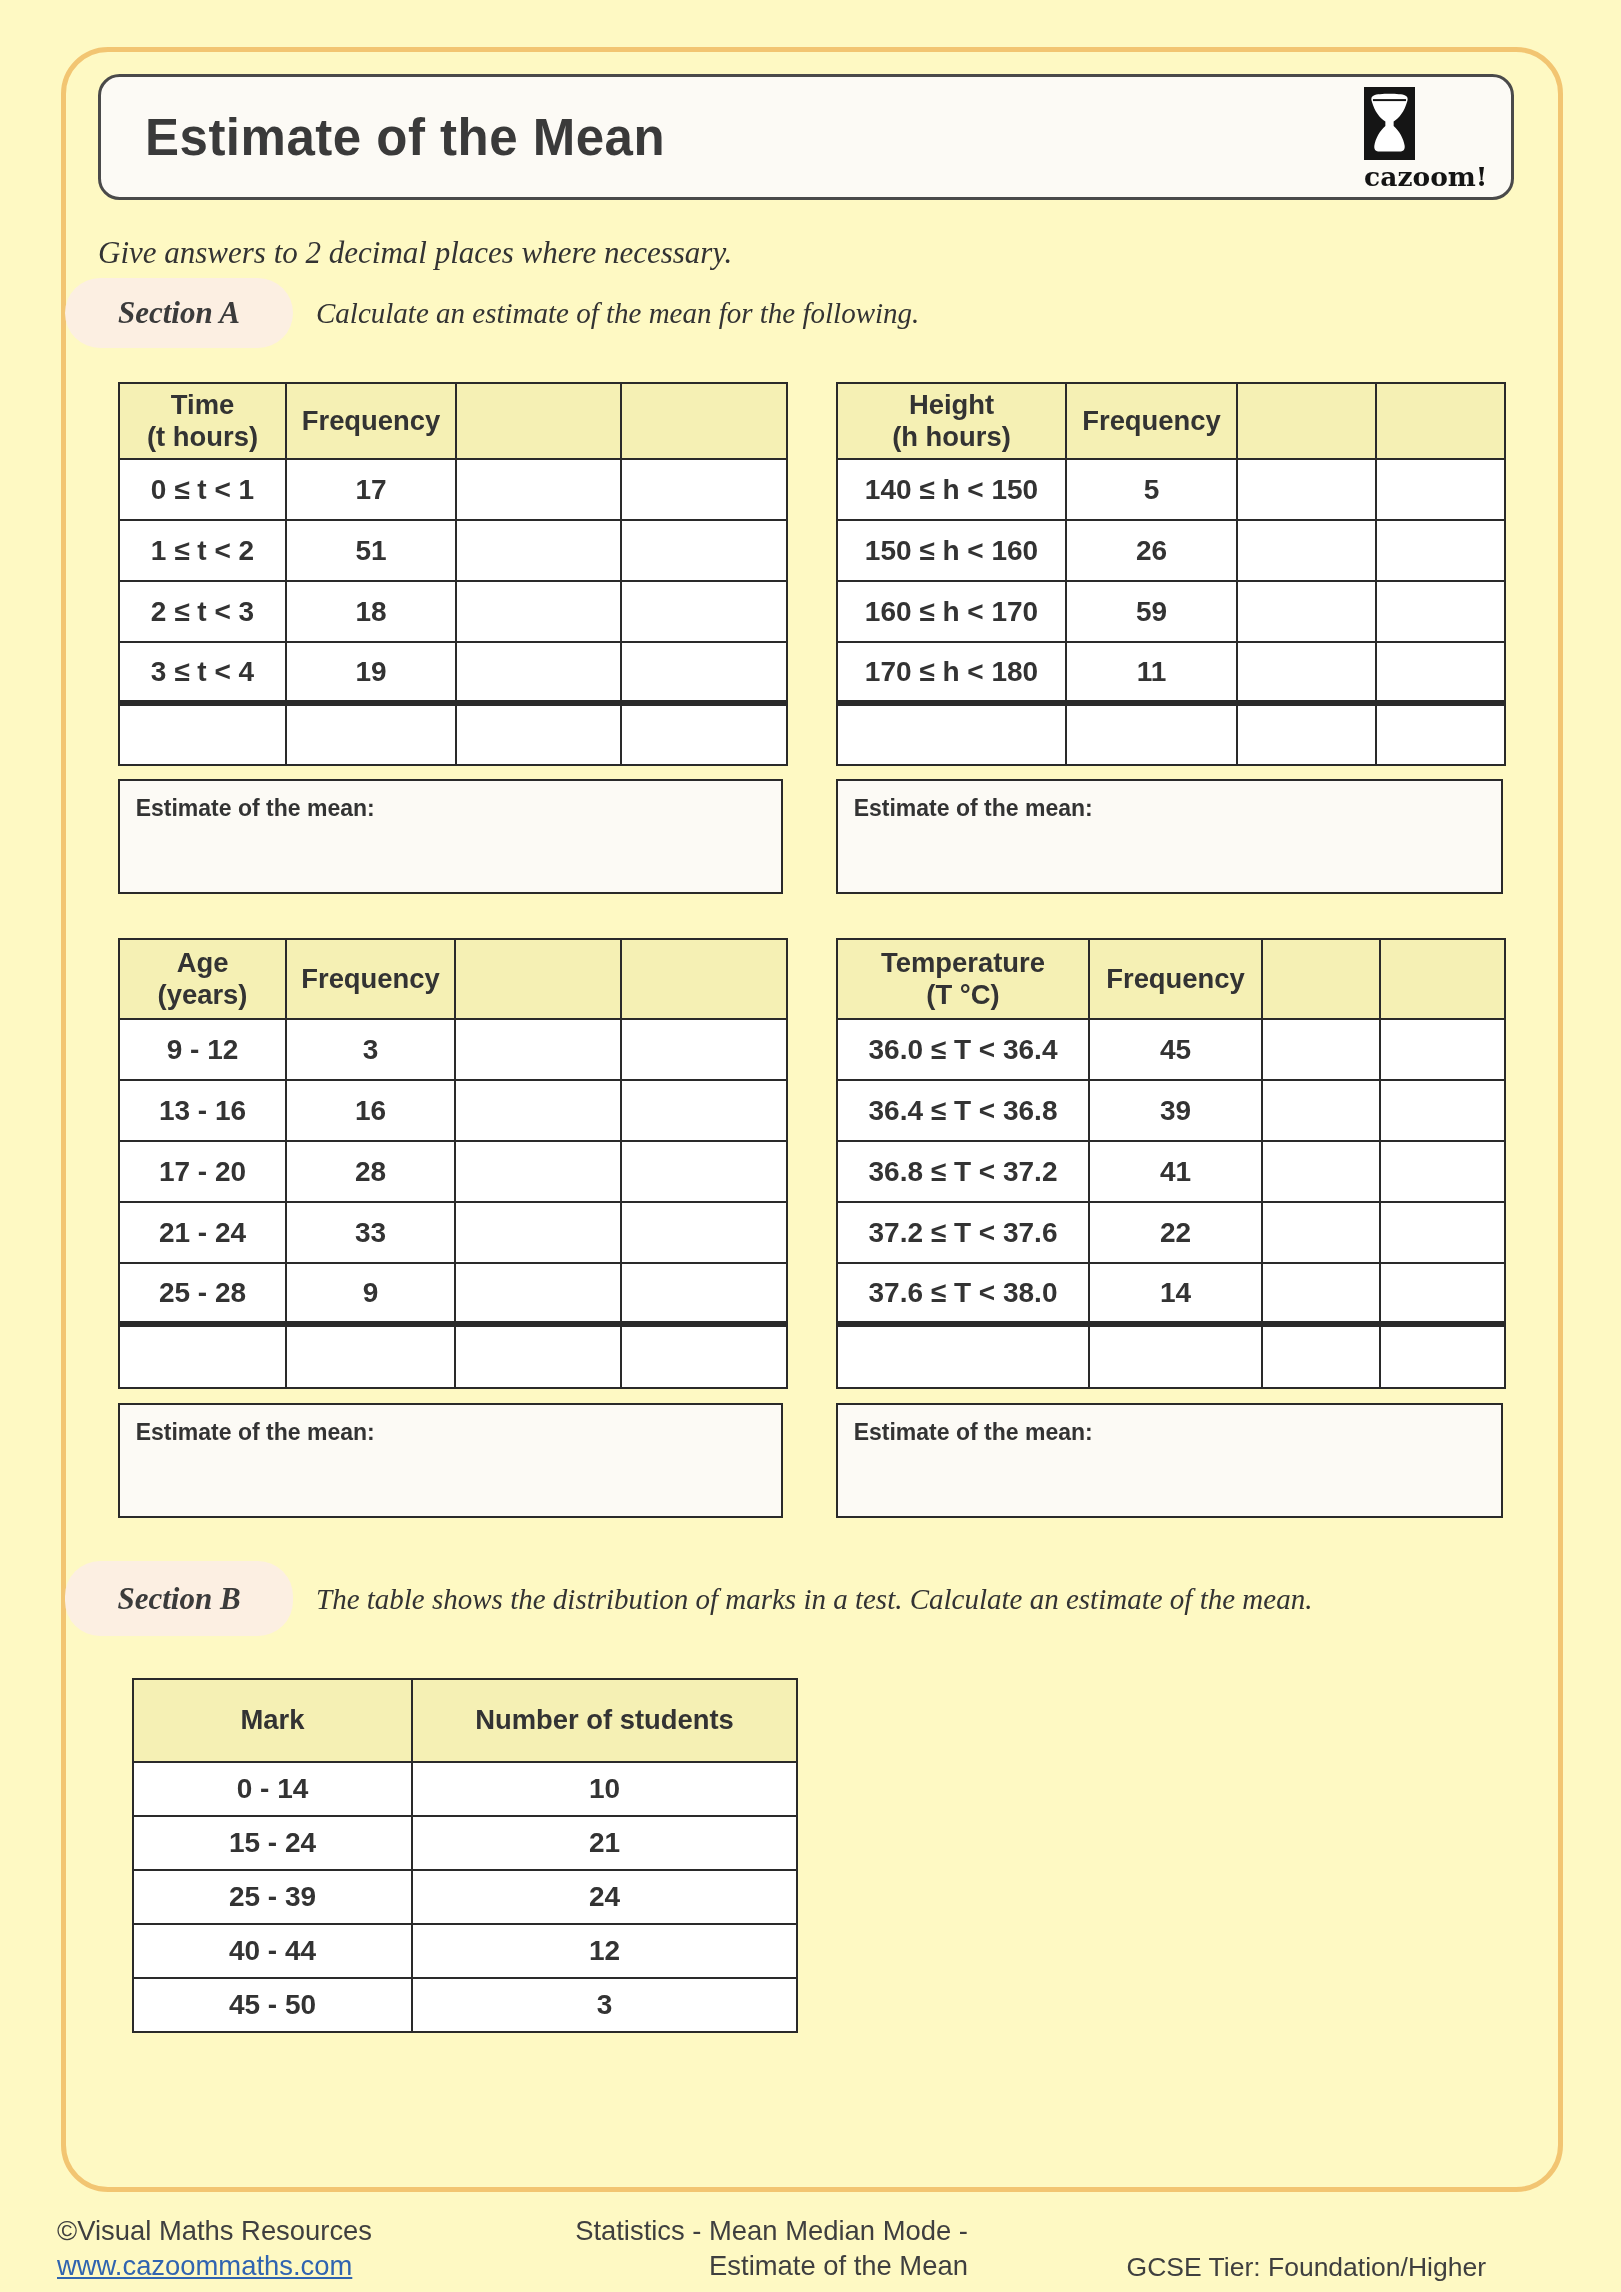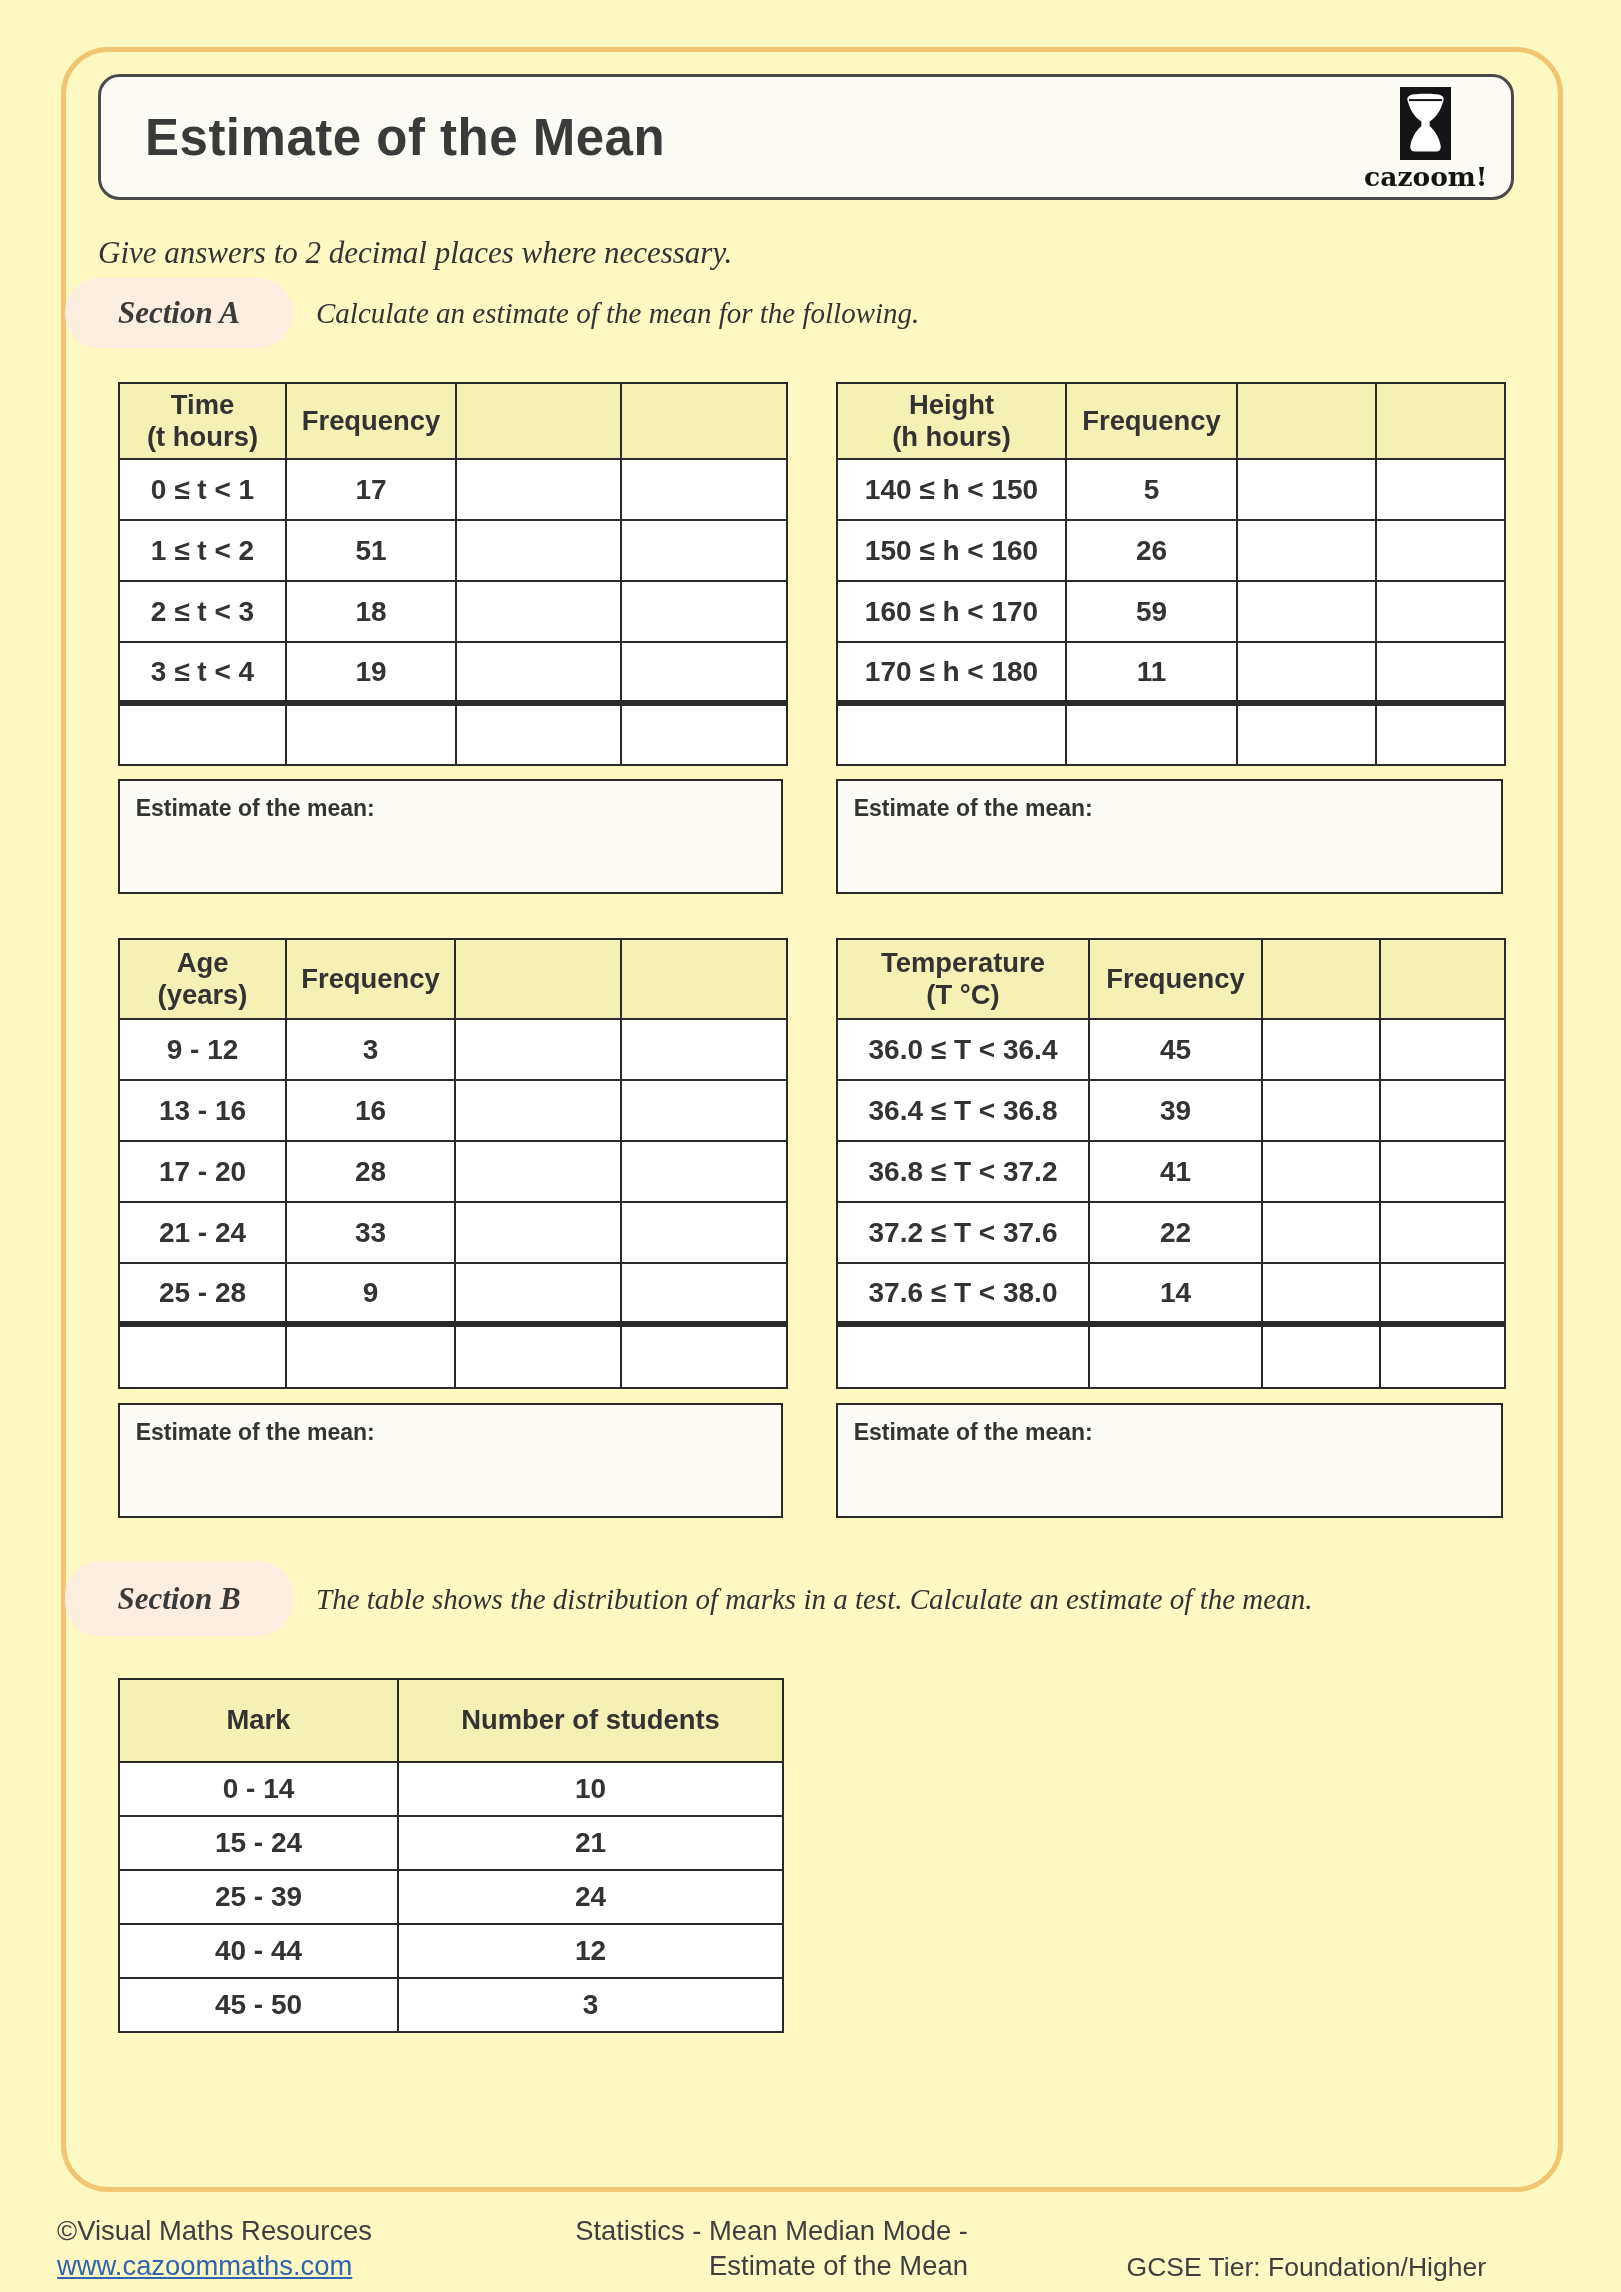--- a/index.html
+++ b/index.html
@@ -8,21 +8,21 @@
 
   
   .frame{position:absolute;left:61px;top:47px;width:1492px;height:2135px;
          border:5.9px solid #f2c572;border-radius:47px;}
 
   
   .title-box{position:absolute;left:98px;top:74px;width:1410px;height:120px;
              border:3.9px solid #4a4a4a;border-radius:21.6px;background:#fcfaf5;}
   .title-box h1{position:absolute;left:44px;top:50%;transform:translateY(-50%);
                 margin:0;font-size:51px;font-weight:bold;color:#3a3a3a;letter-spacing:0.5px;}
-  .logo{position:absolute;right:23.5px;top:9.8px;display:flex;flex-direction:column;align-items:center;}
+  .logo{position:absolute;right:23.5px;top:9.8px;display:flex;flex-direction:column;}
   .logo-square{width:51px;height:73px;background:#151515;display:flex;align-items:center;justify-content:center;}
   .logo-word{font-family:"DejaVu Serif",serif;font-weight:bold;font-size:26.5px;color:#141414;margin-top:1px;}
 
   .intro{position:absolute;left:98px;top:235px;font-family:"Liberation Serif",serif;
          font-style:italic;font-size:31px;color:#333;}
 
   .pill{position:absolute;left:65px;width:228px;background:#fcefe2;border-radius:35px;
         display:flex;align-items:center;justify-content:center;text-align:center;}
   .pill-a{top:278px;height:70px;}
   .pill-b{top:1561px;height:75px;}
@@ -316,21 +316,21 @@
   </div>
   <div class="estbox" style="left:836px;top:1403px;width:663px;">
     <span>Estimate of the mean:</span>
   </div>
 
   <div class="pill pill-b">
     <span>Section B</span>
   </div>
   <div class="sec-instr instr-b">The table shows the distribution of marks in a test. Calculate an estimate of the mean.</div>
 
-  <div class="tblwrap" style="left:118px;top:1678px;">
+  <div class="tblwrap" style="left:132px;top:1678px;">
     <table class="tbl marks">
       <colgroup>
           <col style="width:279px">
           <col style="width:385px">
         </colgroup>
       <thead>
         <tr>
           <th>Mark</th>
           <th>Number of students</th>
         </tr>

